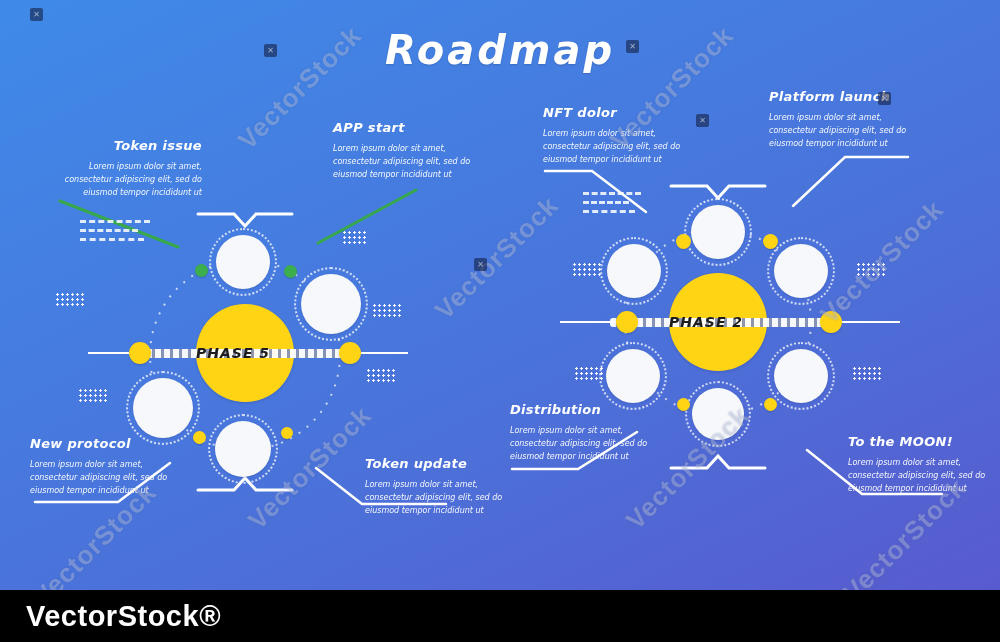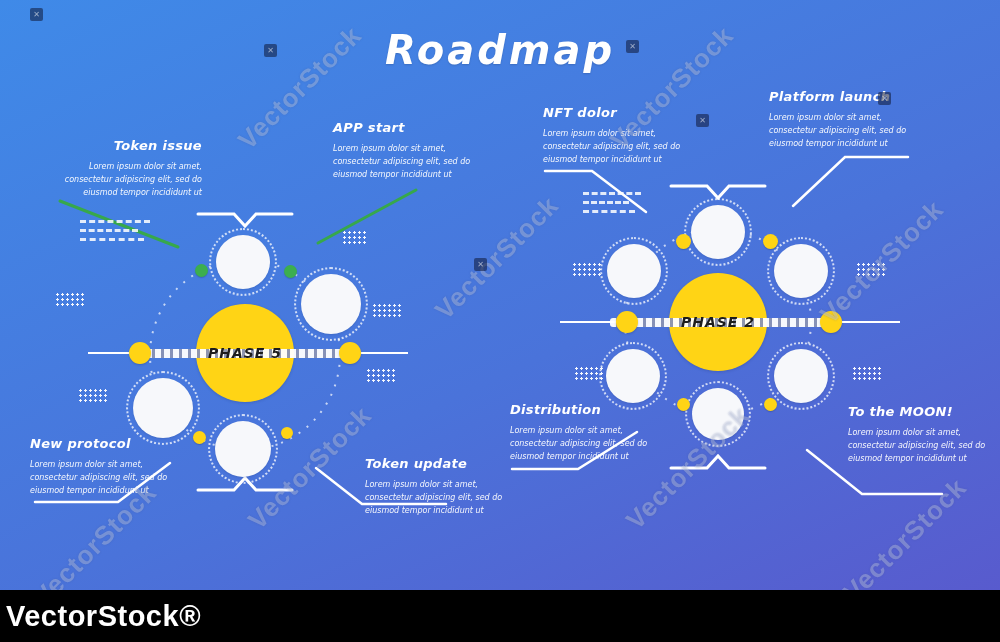--- a/index.html
+++ b/index.html
@@ -15,21 +15,21 @@
   
   .node{position:absolute;background:#f7f8fb;border-radius:50%;z-index:11;
     outline:2px dotted rgba(255,255,255,.75);outline-offset:5px;
     box-shadow:0 1px 2px rgba(20,40,90,.15);}
   .center-circle{position:absolute;width:98px;height:98px;border-radius:50%;
     background:#ffd415;z-index:12;box-shadow:0 1px 3px rgba(20,40,90,.2);}
   .track{position:absolute;width:216px;height:9px;z-index:13;border-radius:3px;opacity:.95;
     background:repeating-linear-gradient(90deg,#ffffff 0 6px,#8a93b5 6px 9px);}
   .endcap{position:absolute;width:22px;height:22px;border-radius:50%;background:#ffd415;z-index:14;
     box-shadow:0 1px 2px rgba(20,40,90,.25);}
-  .phase-label{position:absolute;width:98px;text-align:center;z-index:15;
+  .phase-label{position:absolute;width:98px;z-index:15;
     font:italic 800 14px/1 "DejaVu Sans",sans-serif;color:#1d1d1d;letter-spacing:1px;}
   .dot{position:absolute;border-radius:50%;z-index:12;box-shadow:0 1px 1px rgba(20,40,90,.25);}
   .dot.green{background:#3cae4e;}
   .dot.yellow{background:#ffd415;}
   .hatch{position:absolute;width:30px;height:16px;z-index:10;
     background-image:radial-gradient(rgba(255,255,255,.95) 1.3px,transparent 1.4px);
     background-size:5px 5px;}
   .dashes{position:absolute;z-index:10;}
   .dashes .row{border-top:3px dashed rgba(255,255,255,.85);margin-bottom:6px;}
   
@@ -38,21 +38,21 @@
   .label-block p{font:italic 400 8px/1.65 "DejaVu Sans",sans-serif;margin:0;width:140px;opacity:.95;}
   
   .wm{position:absolute;z-index:40;transform:translate(-50%,-50%) rotate(-45deg);
     font:700 26px "Liberation Sans",sans-serif;color:rgba(255,255,255,.26);
     letter-spacing:1px;white-space:nowrap;text-shadow:0 0 2px rgba(70,90,150,.35);pointer-events:none;}
   .wmbox{position:absolute;z-index:40;width:13px;height:13px;border-radius:2px;
     background:rgba(14,24,54,.55);color:rgba(255,255,255,.55);
     font:400 8px/13px "Liberation Sans",sans-serif;text-align:center;pointer-events:none;}
   
   .footer{position:absolute;left:0;right:0;bottom:0;height:52px;background:#000;z-index:50;
-    display:flex;align-items:center;justify-content:space-between;padding:0 6px;box-sizing:border-box;}
+    display:flex;align-items:center;justify-content:space-between;padding:0 26px;box-sizing:border-box;}
   .footer .brand{font:700 29px/1 "Liberation Sans",sans-serif;color:#fff;letter-spacing:.5px;}
   .footer .url{font:400 25px/1 "Liberation Sans",sans-serif;color:#fff;}
 </style>
 </head>
 <body>
 
 <div class="stage">
 
   <svg class="lines" width="1000" height="642">
     <circle cx="245" cy="355" r="95" fill="none" stroke="rgba(255,255,255,.7)" stroke-width="2" stroke-dasharray="2,8"></circle>
@@ -147,21 +147,21 @@
     <p>Lorem ipsum dolor sit amet, consectetur adipiscing elit, sed do eiusmod tempor incididunt ut</p>
   </div>
   <div class="label-block" style="left:769px;top:89px;">
     <h3>Platform launch</h3>
     <p>Lorem ipsum dolor sit amet, consectetur adipiscing elit, sed do eiusmod tempor incididunt ut</p>
   </div>
   <div class="label-block" style="left:510px;top:402px;">
     <h3>Distribution</h3>
     <p>Lorem ipsum dolor sit amet, consectetur adipiscing elit, sed do eiusmod tempor incididunt ut</p>
   </div>
-  <div class="label-block" style="left:848px;top:404px;">
+  <div class="label-block" style="left:848px;top:434px;">
     <h3>To the MOON!</h3>
     <p>Lorem ipsum dolor sit amet, consectetur adipiscing elit, sed do eiusmod tempor incididunt ut</p>
   </div>
 
   <span class="wm" style="left:300px;top:88px;">VectorStock</span>
   <span class="wm" style="left:672px;top:88px;">VectorStock</span>
   <span class="wm" style="left:497px;top:258px;">VectorStock</span>
   <span class="wm" style="left:882px;top:262px;">VectorStock</span>
   <span class="wm" style="left:310px;top:468px;">VectorStock</span>
   <span class="wm" style="left:688px;top:468px;">VectorStock</span>

